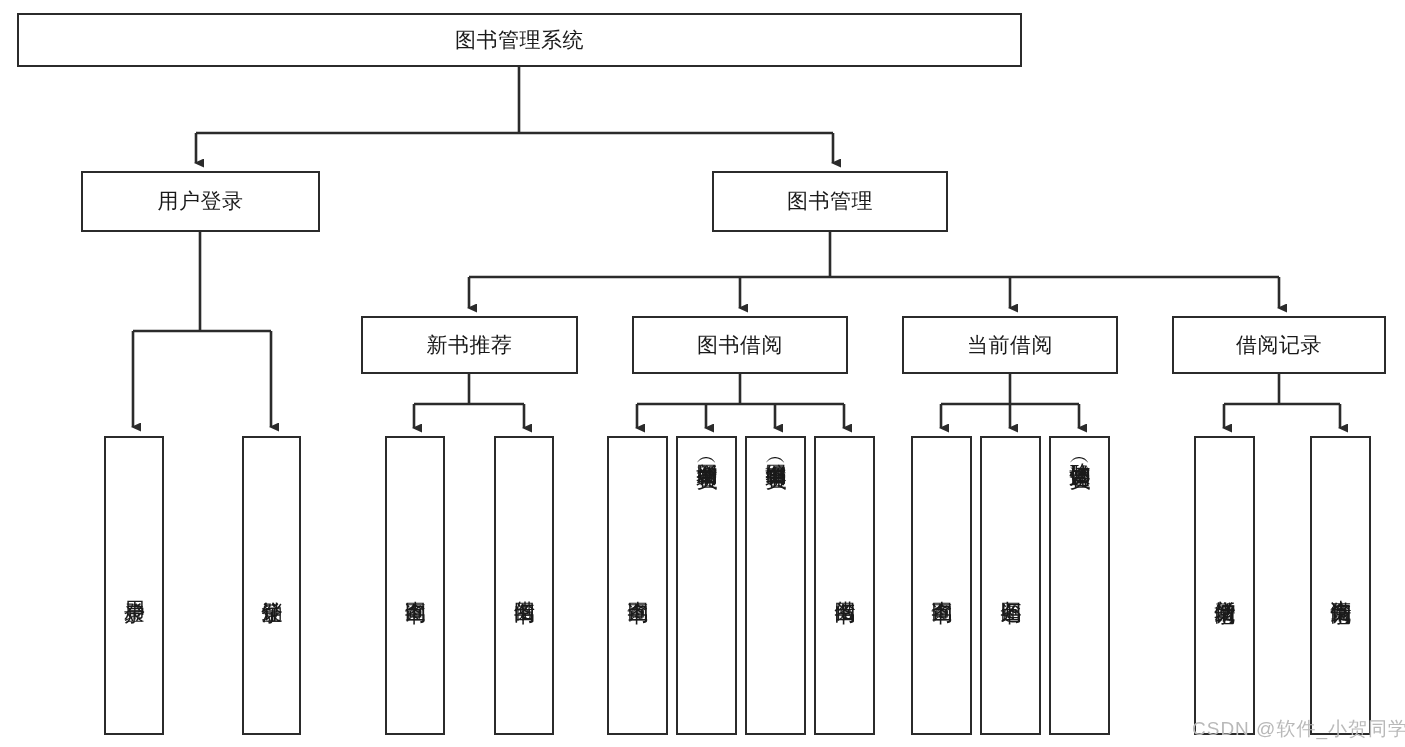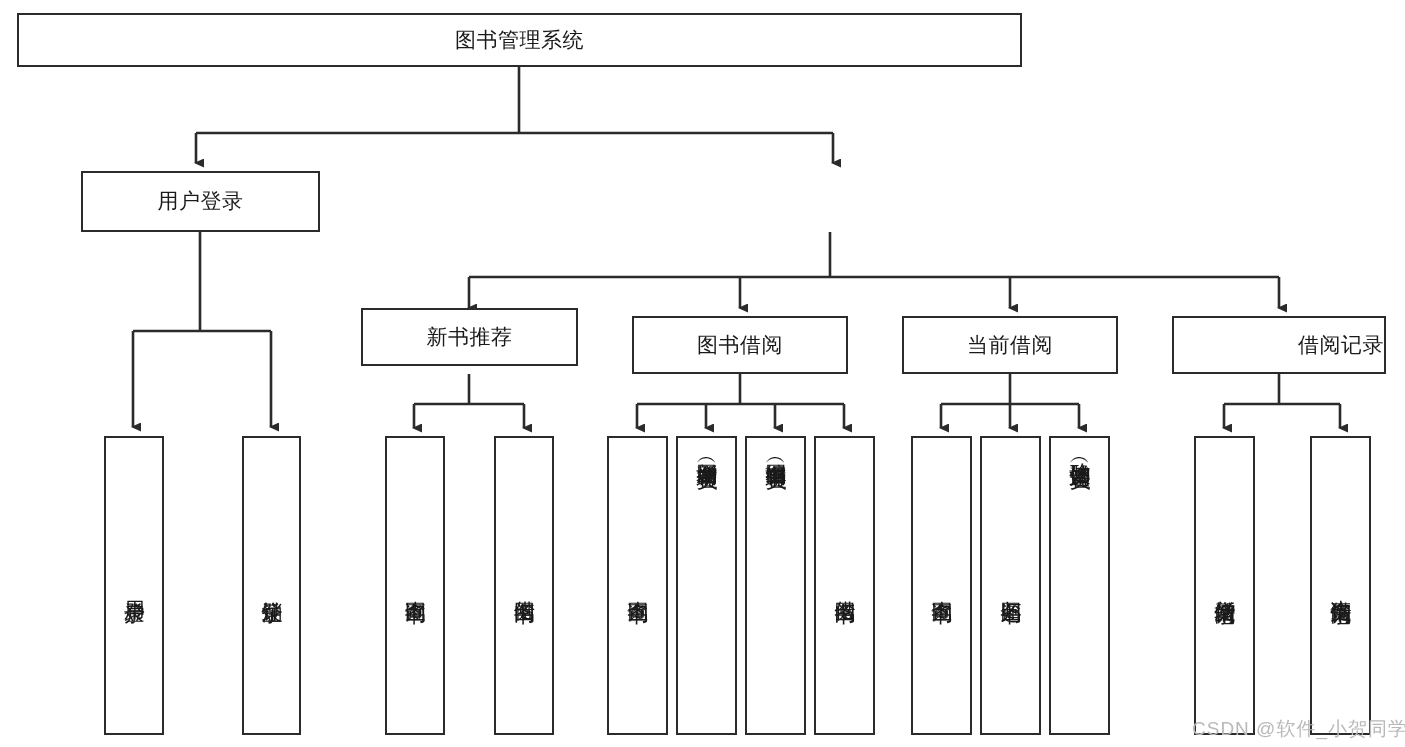--- a/index.html
+++ b/index.html
@@ -128,31 +128,34 @@
     </g>
   </svg>
 
   <div class="node horiz" style="left:17px; top:13px; width:1005px; height:54px;">
     <span class="node-label">图书管理系统</span>
   </div>
 
   <div class="node horiz" style="left:81px; top:171px; width:239px; height:61px;">
     <span class="node-label">用户登录</span>
   </div>
-
-  <div class="node horiz" style="left:361px; top:308px; width:217px; height:58px;">
+  <div class="node horiz" style="left:712px; top:171px; width:236px; height:61px;">
+    <span class="node-label">图书管理</span>
+  </div>
+
+  <div class="node horiz" style="left:361px; top:316px; width:217px; height:58px;">
     <span class="node-label">新书推荐</span>
   </div>
   <div class="node horiz" style="left:902px; top:316px; width:216px; height:58px;">
     <span class="node-label">当前借阅</span>
   </div>
   <div class="node horiz" style="left:632px; top:316px; width:216px; height:58px;">
     <span class="node-label">图书借阅</span>
   </div>
-  <div class="node horiz" style="left:1172px; top:316px; width:214px; height:58px;justify-content:flex-end;">
+  <div class="node horiz" style="left:1172px; top:316px; width:214px; height:58px;">
     <span class="node-label">借阅记录</span>
   </div>
 
   <div class="node vert" style="left:104px; top:436px; width:60px; height:299px;">
     <span class="node-label">用户登录</span>
   </div>
   <div class="node vert" style="left:242px; top:436px; width:59px; height:299px;">
     <span class="node-label">注销登录</span>
   </div>
 

